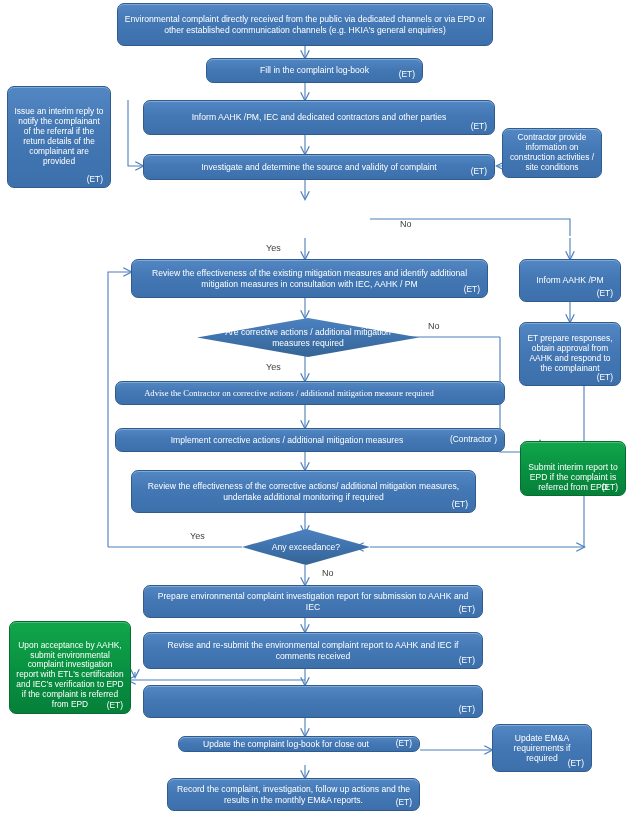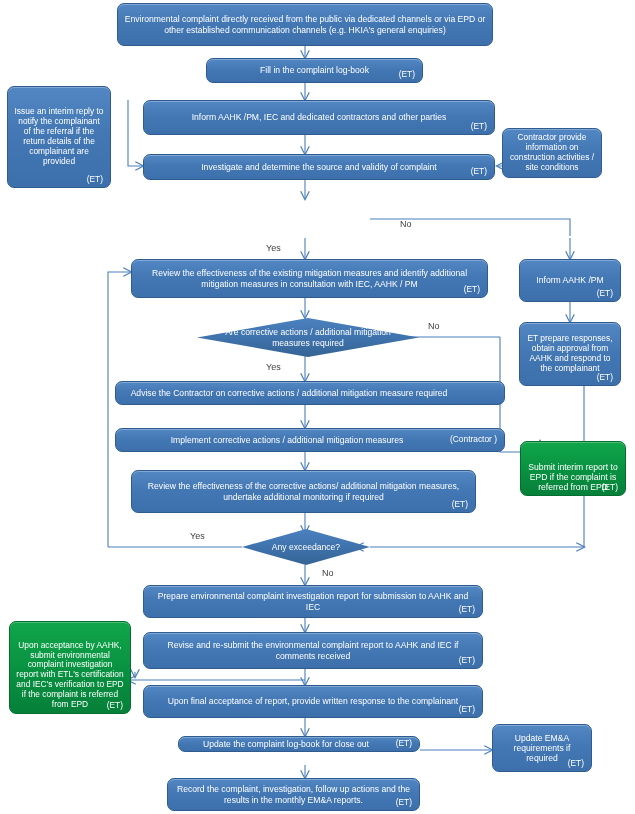--- a/index.html
+++ b/index.html
@@ -126,21 +126,21 @@
     <span class="tag t8">(ET)</span>
   </div>
 
   <div class="dec t85" style="left:197px;top:318px;width:222px;height:39px;">
     <div class="shape"></div>
     <span class="txt">Are  corrective actions / additional mitigation measures required</span>
   </div>
   <div class="lbl t9" style="left:428px;top:321px;">No</div>
   <div class="lbl t9" style="left:266px;top:362px;">Yes</div>
 
-  <div class="node proc t85" style="left:115px;top:381px;width:390px;height:24px;justify-content:flex-start;padding-left:10px;">
+  <div class="node proc t85" style="left:115px;top:381px;width:390px;height:24px;justify-content:flex-start;padding-left:10px;font-family:Liberation Serif, serif;">
     <span style="flex:1;text-align:center;padding-right:46px;">Advise the Contractor on corrective actions / additional mitigation measure required</span>
     <span class="tag t8" style="bottom:auto;margin-top:44px;">(ET, IEC)</span>
   </div>
 
   <div class="node proc t85" style="left:115px;top:428px;width:390px;height:24px;">
     <span style="padding-right:46px;">Implement corrective actions / additional mitigation measures</span>
     <span class="tag t8" style="bottom:auto;">(Contractor )</span>
   </div>
 
   <div class="node proc t85" style="left:131px;top:470px;width:345px;height:43px;">
@@ -169,21 +169,20 @@
     <span>Revise and re-submit the environmental complaint report to AAHK and IEC if comments received</span>
     <span class="tag t8">(ET)</span>
   </div>
 
   <div class="node green t8" style="left:9px;top:621px;width:122px;height:93px;">
     <span>Upon acceptance by AAHK, submit environmental complaint investigation report with ETL's certification and IEC's verification to EPD if the complaint is referred from EPD</span>
     <span class="tag t8">(ET)</span>
   </div>
 
   <div class="node proc t85" style="left:143px;top:685px;width:340px;height:33px;">
-    <span>Upon final acceptance of report, provide written response to the complainant</span>
     <span class="tag t8">(ET)</span>
   </div>
 
   <div class="node proc t85" style="left:178px;top:736px;width:242px;height:16px;">
     <span style="padding-right:26px;">Update the complaint log-book for close out</span>
     <span class="tag t8" style="bottom:auto;">(ET)</span>
   </div>
 
   <div class="node proc t85" style="left:492px;top:724px;width:100px;height:48px;">
     <span>Update EM&amp;A requirements if required</span>

